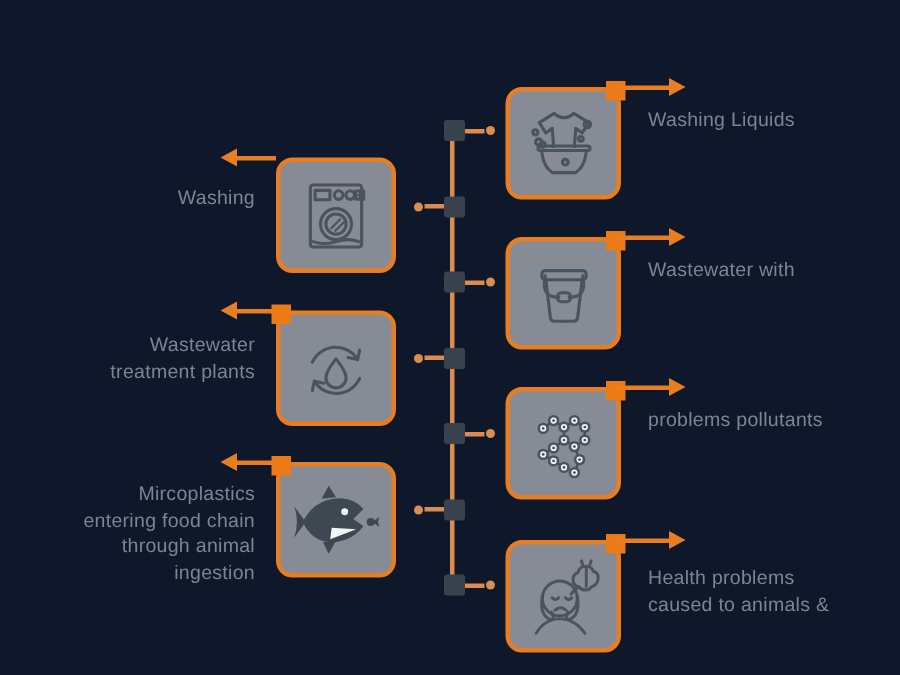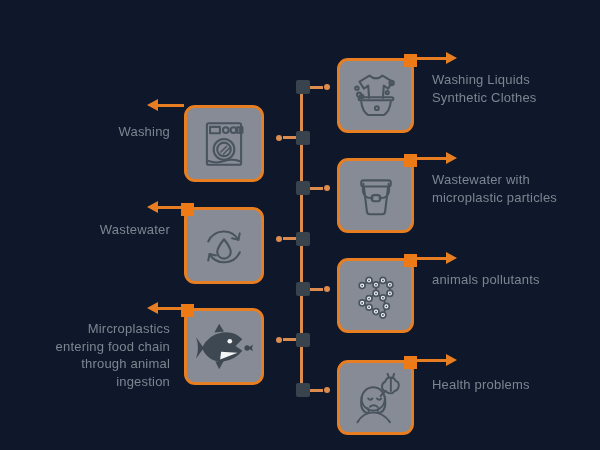--- a/index.html
+++ b/index.html
@@ -68,21 +68,20 @@
         <circle cx="31" cy="44" r="2.2"></circle>
       <circle cx="10.5" cy="28.5" r="2.4"></circle>
         <circle cx="13.5" cy="30.5" r="2"></circle>
     </svg>
   </div>
   <div class="csq" style="left:404px;top:54px"></div>
   <div class="aline" style="left:410px;top:57px;width:36px"></div>
   <div class="ahead-r" style="left:446px;top:52px"></div>
   <div class="lbl right-side" style="top:71px">
     <div>Washing Liquids</div>
-    <div>Synthetic Clothes</div>
   </div>
 
   <div class="card" style="left:184px;top:105px;width:80px;height:77px">
     <svg width="54" height="54" viewBox="0 0 60 60" fill="none" stroke="#49545E" stroke-width="2.3" stroke-linecap="round" stroke-linejoin="round">
       <rect x="11" y="7" width="38" height="46" rx="2"></rect>
       <rect x="14.5" y="11" width="11" height="7"></rect>
       <circle cx="32" cy="14.5" r="3.2"></circle>
         <circle cx="40.5" cy="14.5" r="3.2"></circle>
       <rect x="44.5" y="11.5" width="6" height="6"></rect>
         <path d="M44.5,14.5 h6 M47.5,11.5 v6" stroke-width="1.2"></path>
@@ -104,37 +103,37 @@
       <path d="M16,19 L19.5,48 q0.4,3 3.3,3 h14.4 q3,0 3.3,-3 L44,19"></path>
       <path d="M15.5,16 Q12,33 26,32.5 M44.5,16 Q48,33 34,32.5"></path>
       <rect x="25" y="29" width="10" height="7" rx="3"></rect>
     </svg>
   </div>
   <div class="csq" style="left:404px;top:154px"></div>
   <div class="aline" style="left:410px;top:157px;width:36px"></div>
   <div class="ahead-r" style="left:446px;top:152px"></div>
   <div class="lbl right-side" style="top:171px">
     <div>Wastewater with</div>
-    <div>microplastic particles</div>
   </div>
 
   <div class="card" style="left:184px;top:207px;width:80px;height:77px">
     <svg width="54" height="54" viewBox="0 0 60 60" fill="none" stroke="#49545E" stroke-width="2.3" stroke-linecap="round" stroke-linejoin="round">
       <path d="M12.5,25 A19,19 0 0 1 46,23"></path>
       <path d="M46,23 l1.5,-7 M46,23 l-7,-1.5"></path>
       <path d="M47.5,37 A19,19 0 0 1 14,39"></path>
       <path d="M14,39 l-1.5,7 M14,39 l7,1.5"></path>
       <path d="M30,22.5 q7.5,9.5 7.5,14 a7.5,7.5 0 0 1 -15,0 q0,-4.5 7.5,-14 z"></path>
     </svg>
   </div>
   <div class="csq" style="left:181px;top:203px"></div>
   <div class="aline" style="left:158px;top:206px;width:26px"></div>
   <div class="ahead-l" style="left:147px;top:201px"></div>
   <div class="lbl left-side" style="top:221px">
     <div>Wastewater</div>
+    <div>treatment plants</div>
   </div>
 
   <div class="card" style="left:337px;top:258px;width:77px;height:75px">
     <svg width="52" height="52" viewBox="0 0 60 60" fill="none" stroke="#49545E" stroke-width="2" stroke-linecap="round">
       <path d="M14,18 L22,12 L30,17 L38,12 L46,17 L46,27 L38,32 L30,27 L30,17 M30,27 L22,33 L14,38 L22,43 L30,48 M38,32 L42,42 L38,52"></path>
       <g fill="#F3F5F7">
         <circle cx="14" cy="18" r="3.4"></circle>
           <circle cx="22" cy="12" r="3.4"></circle>
           <circle cx="30" cy="17" r="3.4"></circle>
         <circle cx="38" cy="12" r="3.4"></circle>
@@ -164,42 +163,42 @@
           <circle cx="30" cy="48" r="1.1"></circle>
         <circle cx="42" cy="42" r="1.1"></circle>
           <circle cx="38" cy="52" r="1.1"></circle>
       </g>
     </svg>
   </div>
   <div class="csq" style="left:404px;top:254px"></div>
   <div class="aline" style="left:410px;top:257px;width:36px"></div>
   <div class="ahead-r" style="left:446px;top:252px"></div>
   <div class="lbl right-side" style="top:271px">
-    <div>animals pollutants</div>
+    <div>problems pollutants</div>
   </div>
 
   <div class="card" style="left:184px;top:308px;width:80px;height:77px">
     <svg width="62" height="54" viewBox="0 0 62 56">
       <g fill="#3E4852" stroke="none">
         <path d="M10,29 L2,18 Q6,29 2,40 Z"></path>
         <path d="M8,29 Q15,15 29,13 Q42,11 50,20 L43,27 L50,32 Q42,42 30,43 Q15,44 8,29 Z"></path>
         <path d="M21,13 L26,4 L31,12 Z"></path>
         <path d="M22,43 L26,51 L31,42 Z"></path>
         <circle cx="55" cy="29" r="2.8"></circle>
         <path d="M56,29 L61,25.5 L60,29 L61,32.5 Z"></path>
       </g>
       <path d="M28,33 L45,34 L27,41 Z" fill="#F3F5F7"></path>
       <circle cx="37" cy="22" r="2.4" fill="#F3F5F7"></circle>
     </svg>
   </div>
   <div class="csq" style="left:181px;top:304px"></div>
   <div class="aline" style="left:158px;top:307px;width:26px"></div>
   <div class="ahead-l" style="left:147px;top:302px"></div>
   <div class="lbl left-side" style="top:320px">
-    <div>Mircroplastics</div>
+    <div>Mircoplastics</div>
     <div>entering food chain</div>
     <div>through animal</div>
     <div>ingestion</div>
   </div>
 
   <div class="card" style="left:337px;top:360px;width:77px;height:75px">
     <svg width="52" height="52" viewBox="0 0 56 56" fill="none" stroke="#49545E" stroke-width="2.1" stroke-linecap="round" stroke-linejoin="round">
       <circle cx="25" cy="29" r="12.5"></circle>
       <path d="M12.5,27 Q10,41 18,44 Q22,45 19,39"></path>
       <path d="M37.5,27 Q40,41 32,44 Q28,45 31,39"></path>
@@ -210,15 +209,16 @@
       <path d="M44,7 V20.5"></path>
       <path d="M41.5,5 l-1,-3 M46.5,5 l1,-3"></path>
       <path d="M38.5,20.5 q-3.5,2.5 -5.5,5.5"></path>
     </svg>
   </div>
   <div class="csq" style="left:404px;top:356px"></div>
   <div class="aline" style="left:410px;top:359px;width:36px"></div>
   <div class="ahead-r" style="left:446px;top:354px"></div>
   <div class="lbl right-side" style="top:376px">
     <div>Health problems</div>
+    <div>caused to animals &amp;</div>
   </div>
 
 </div>
 
 </body></html>

